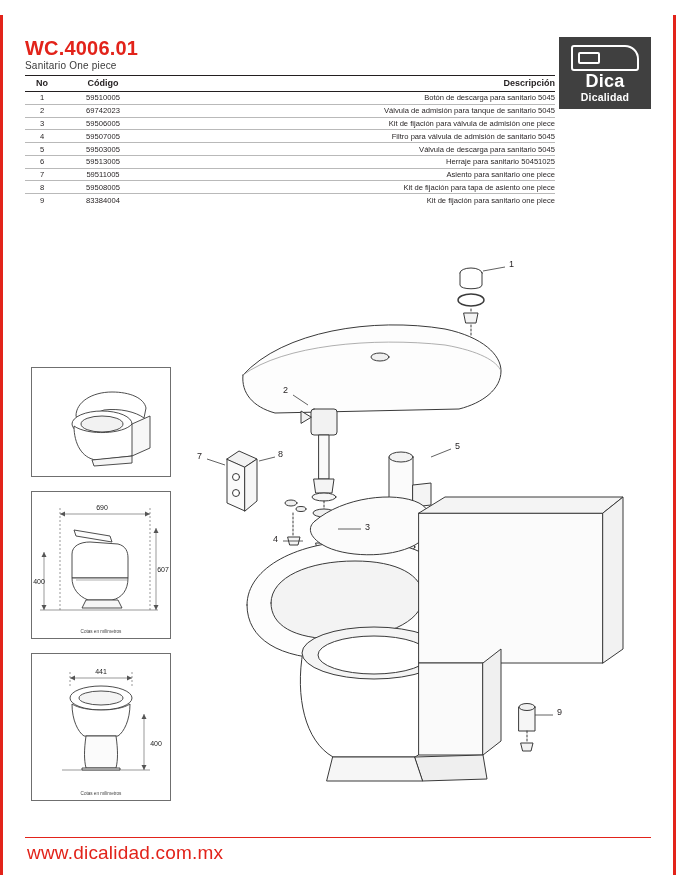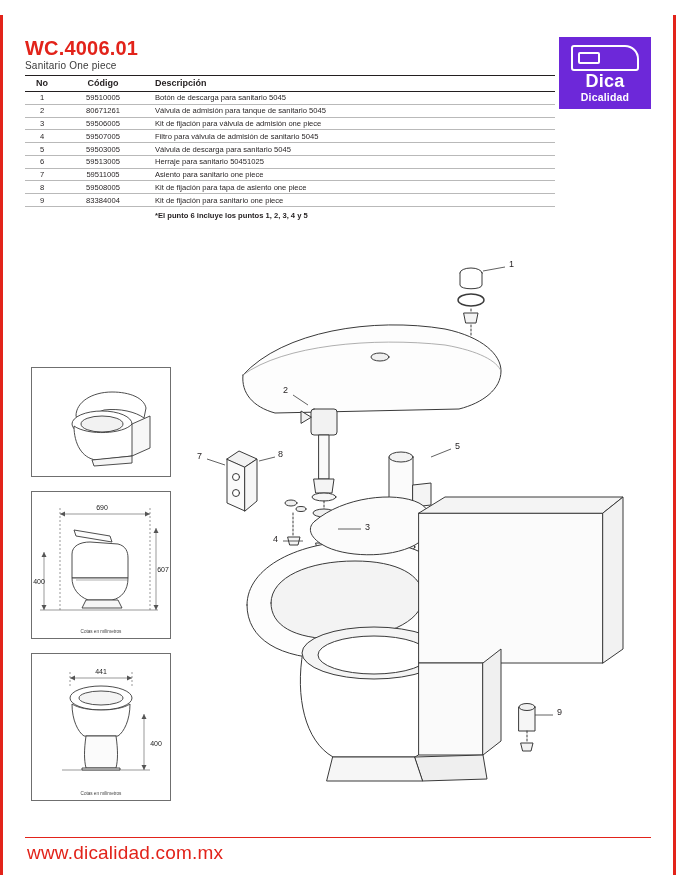--- a/index.html
+++ b/index.html
@@ -40,21 +40,21 @@
   .doc-subtitle {
     font-size: 10px;
     color: #3a3a3a;
     margin-top: 1px;
     letter-spacing: .2px;
   }
   .logo-box {
     position: absolute;
     right: 0; top: 0;
     width: 92px; height: 72px;
-    background: #6d28d9;
+    background: #404040;
     color: #ffffff;
   }
   .logo-mark {
     position: absolute;
     left: 12px; top: 8px;
     width: 68px; height: 26px;
     border: 2px solid #ffffff;
     border-radius: 3px 14px 3px 3px;
     box-sizing: border-box;
   }
@@ -102,21 +102,21 @@
     border-top: 1.3px solid #231f20;
   }
   table.parts td {
     padding: 1.4px 0;
     border-bottom: .6px solid #b9b9b9;
     vertical-align: middle;
   }
   table.parts tr:last-child td { border-bottom: none; }
   .col-no   { width: 34px;  text-align: center; }
   .col-code { width: 88px;  text-align: center; }
-  .col-desc { text-align: left; padding-left: 8px !important; }
+  .col-desc { text-align: right; padding-left: 8px !important; }
   .note-row td {
     border-bottom: none !important;
     padding-top: 4px !important;
     font-size: 7.6px;
     font-weight: bold;
   }
   
   .fig {
     position: absolute;
     border: 1px solid #6f6f6f;
@@ -186,21 +186,21 @@
         </tr>
       </thead>
       <tbody>
         <tr>
           <td class="col-no">1</td>
           <td class="col-code">59510005</td>
           <td class="col-desc">Botón de descarga para sanitario 5045</td>
         </tr>
         <tr>
           <td class="col-no">2</td>
-          <td class="col-code">80671261</td>
+          <td class="col-code">69742023</td>
           <td class="col-desc">Válvula de admisión para tanque de sanitario 5045</td>
         </tr>
         <tr>
           <td class="col-no">3</td>
           <td class="col-code">59506005</td>
           <td class="col-desc">Kit de fijación para válvula de admisión one piece</td>
         </tr>
         <tr>
           <td class="col-no">4</td>
           <td class="col-code">59507005</td>
@@ -223,25 +223,20 @@
         </tr>
         <tr>
           <td class="col-no">8</td>
           <td class="col-code">59508005</td>
           <td class="col-desc">Kit de fijación para tapa de asiento one piece</td>
         </tr>
         <tr>
           <td class="col-no">9</td>
           <td class="col-code">83384004</td>
           <td class="col-desc">Kit de fijación para sanitario one piece</td>
-        </tr>
-        <tr class="note-row">
-          <td class="col-no"></td>
-          <td class="col-code"></td>
-          <td class="col-desc">*El punto 6 incluye los puntos 1, 2, 3, 4 y 5</td>
         </tr>
       </tbody>
     </table>
   </div>
 
   <div class="fig" id="fig-iso">
     <svg width="138" height="108" viewBox="0 0 138 108">
       <g fill="#ffffff" stroke="#3a3a3a" stroke-width="0.9" stroke-linejoin="round">
 
         <path d="M44 48 C44 34, 60 24, 80 24 C98 24, 112 30, 114 40 L112 50 C104 44, 88 40, 72 42 L46 52 Z"></path>

